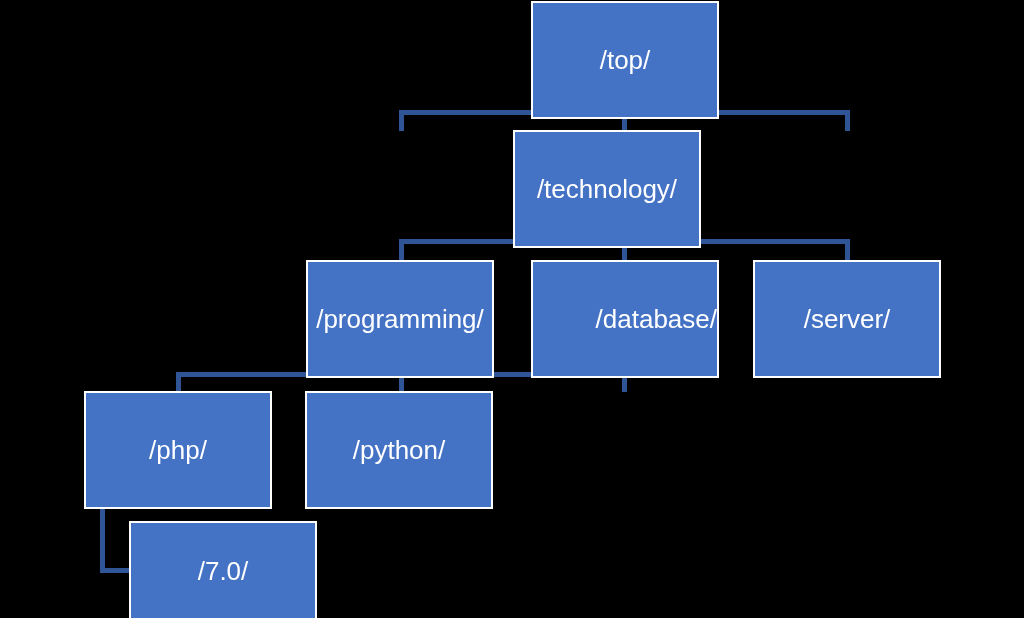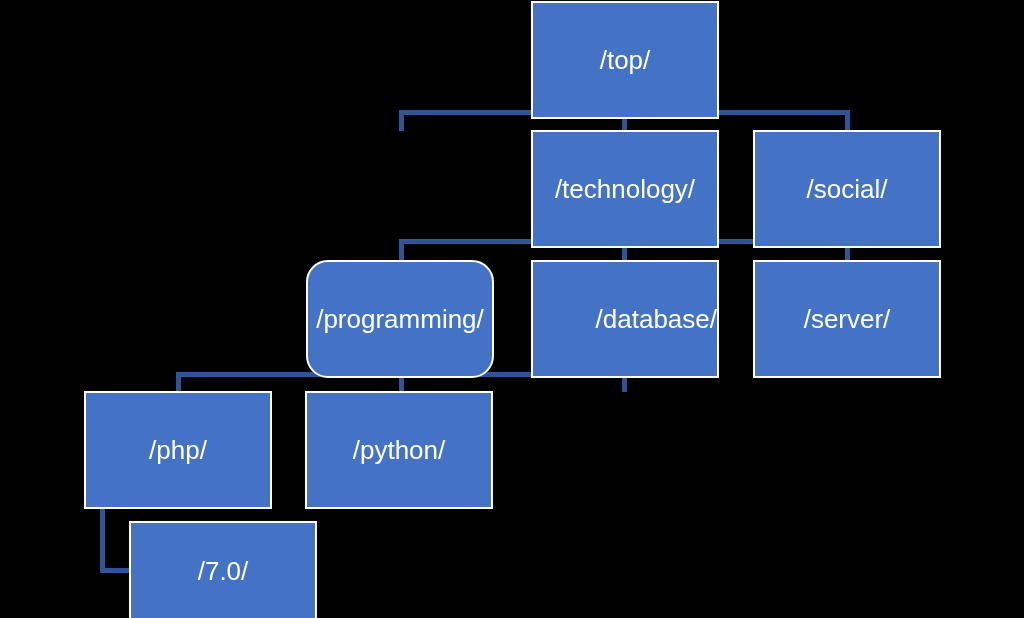--- a/index.html
+++ b/index.html
@@ -61,27 +61,24 @@
   <div class="line h" style="left:176px; top:372px; width:451px;"></div>
   <div class="line v" style="left:176px; top:374px; height:18px;"></div>
   <div class="line v" style="left:622px; top:374px; height:18px;"></div>
 
   <div class="line v" style="left:100px; top:483px; height:90px;"></div>
   <div class="line h" style="left:100px; top:568px; width:32px;"></div>
 
   <div class="node" style="left:531px; top:1px;">
     <span>/top/</span>
   </div>
-  <div class="node" style="left:531px; top:130px;text-align:center;">
+  <div class="node" style="left:513px; top:130px;text-align:center;">
     <span>/technology/</span>
   </div>
-  <div class="node" style="left:753px; top:130px;">
-    <span>/social/</span>
-  </div>
-  <div class="node" style="left:306px; top:260px;border-radius:22px;">
+  <div class="node" style="left:306px; top:260px;">
     <span>/programming/</span>
   </div>
   <div class="node" style="left:531px; top:260px;justify-content:flex-end;">
     <span>/database/</span>
   </div>
   <div class="node" style="left:753px; top:260px;">
     <span>/server/</span>
   </div>
   <div class="node" style="left:84px;  top:391px;">
     <span>/php/</span>

